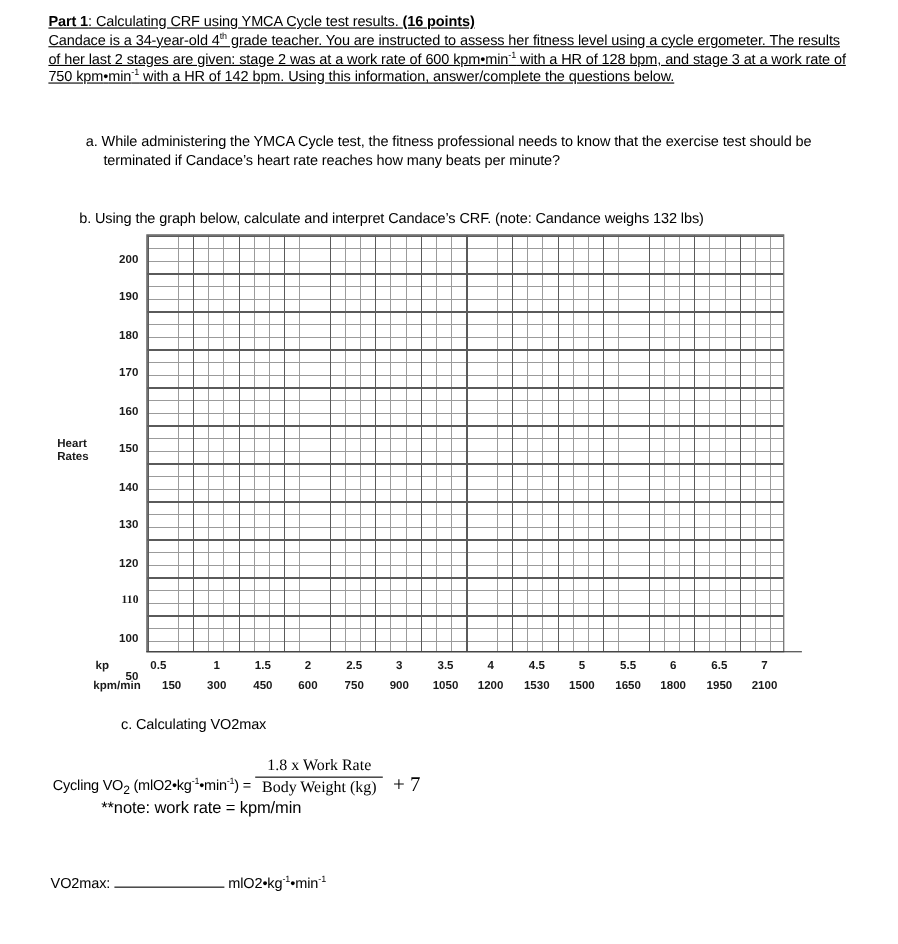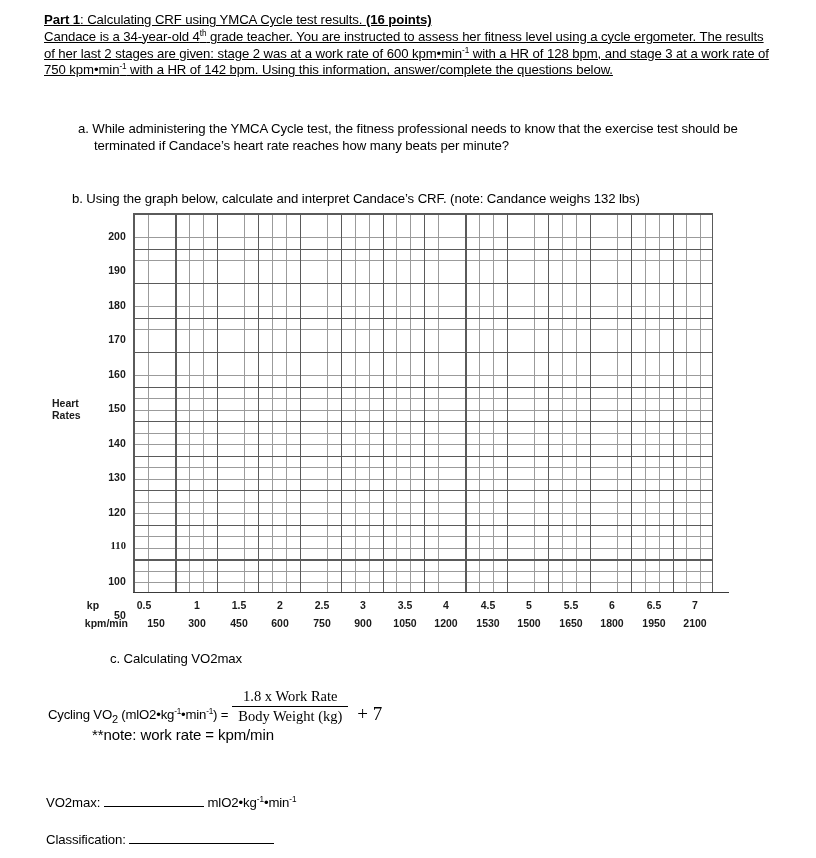--- a/index.html
+++ b/index.html
@@ -243,18 +243,14 @@
   </div>
 
   <div class="note">**note: work rate = kpm/min</div>
 
   <div class="blank-line vo2max-line">
     <span>VO2max:</span>
     <span class="ul ul-a"></span>
     <span><span>mlO2</span><span>•</span><span>kg</span><sup>-1</sup><span>•</span><span>min</span><sup>-1</sup></span>
   </div>
 
-  <div class="blank-line class-line">
-    <span>Classification:</span>
-    <span class="ul ul-b"></span>
-  </div>
 
 </div>
 
 </body></html>

